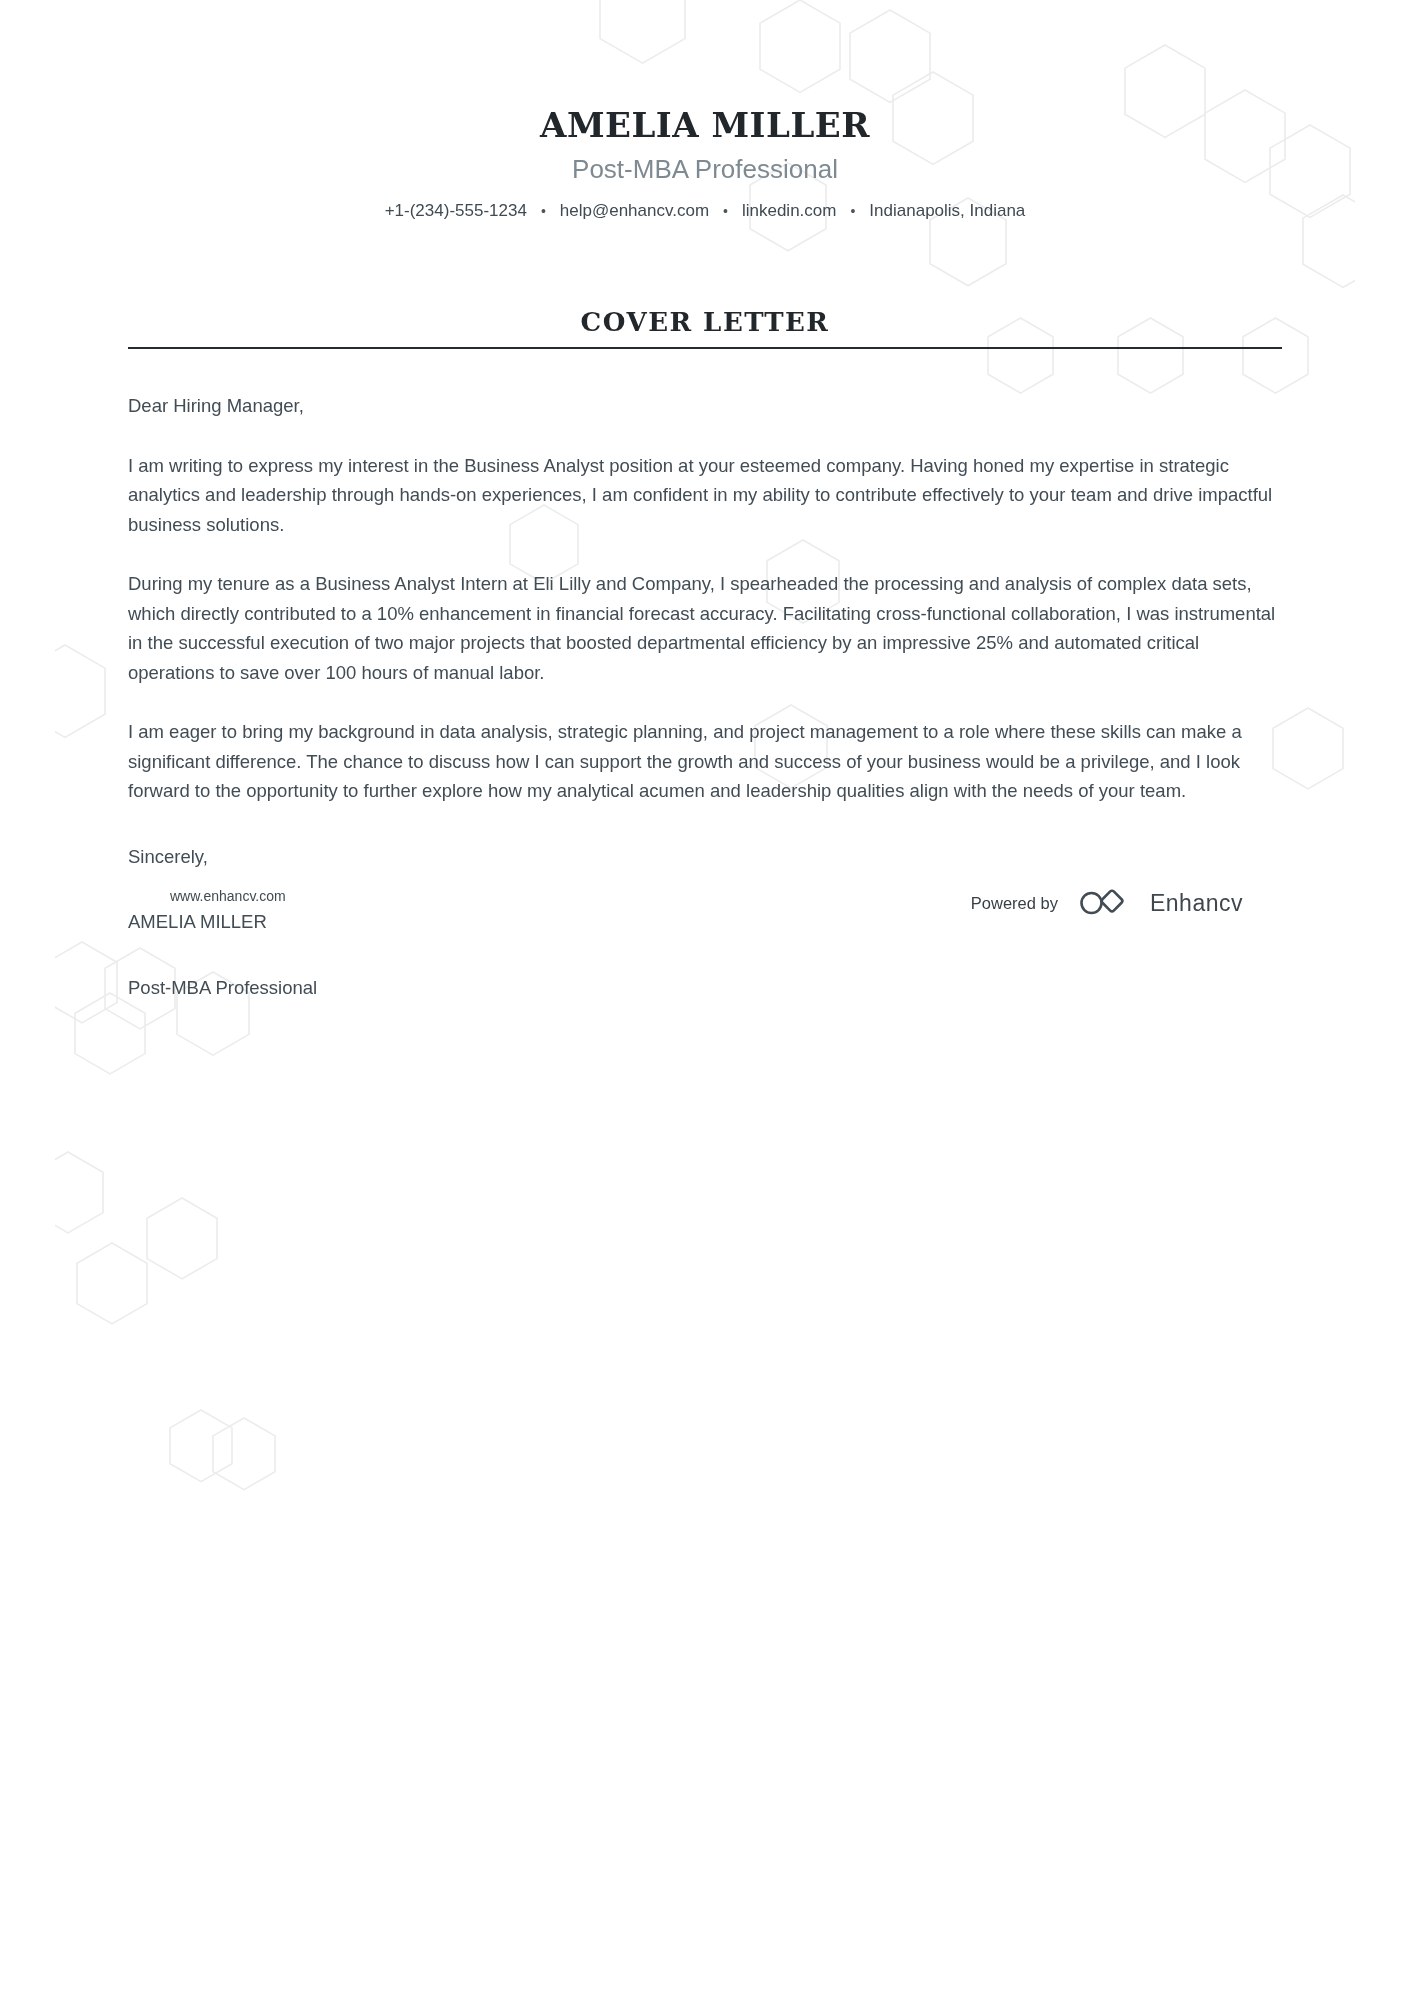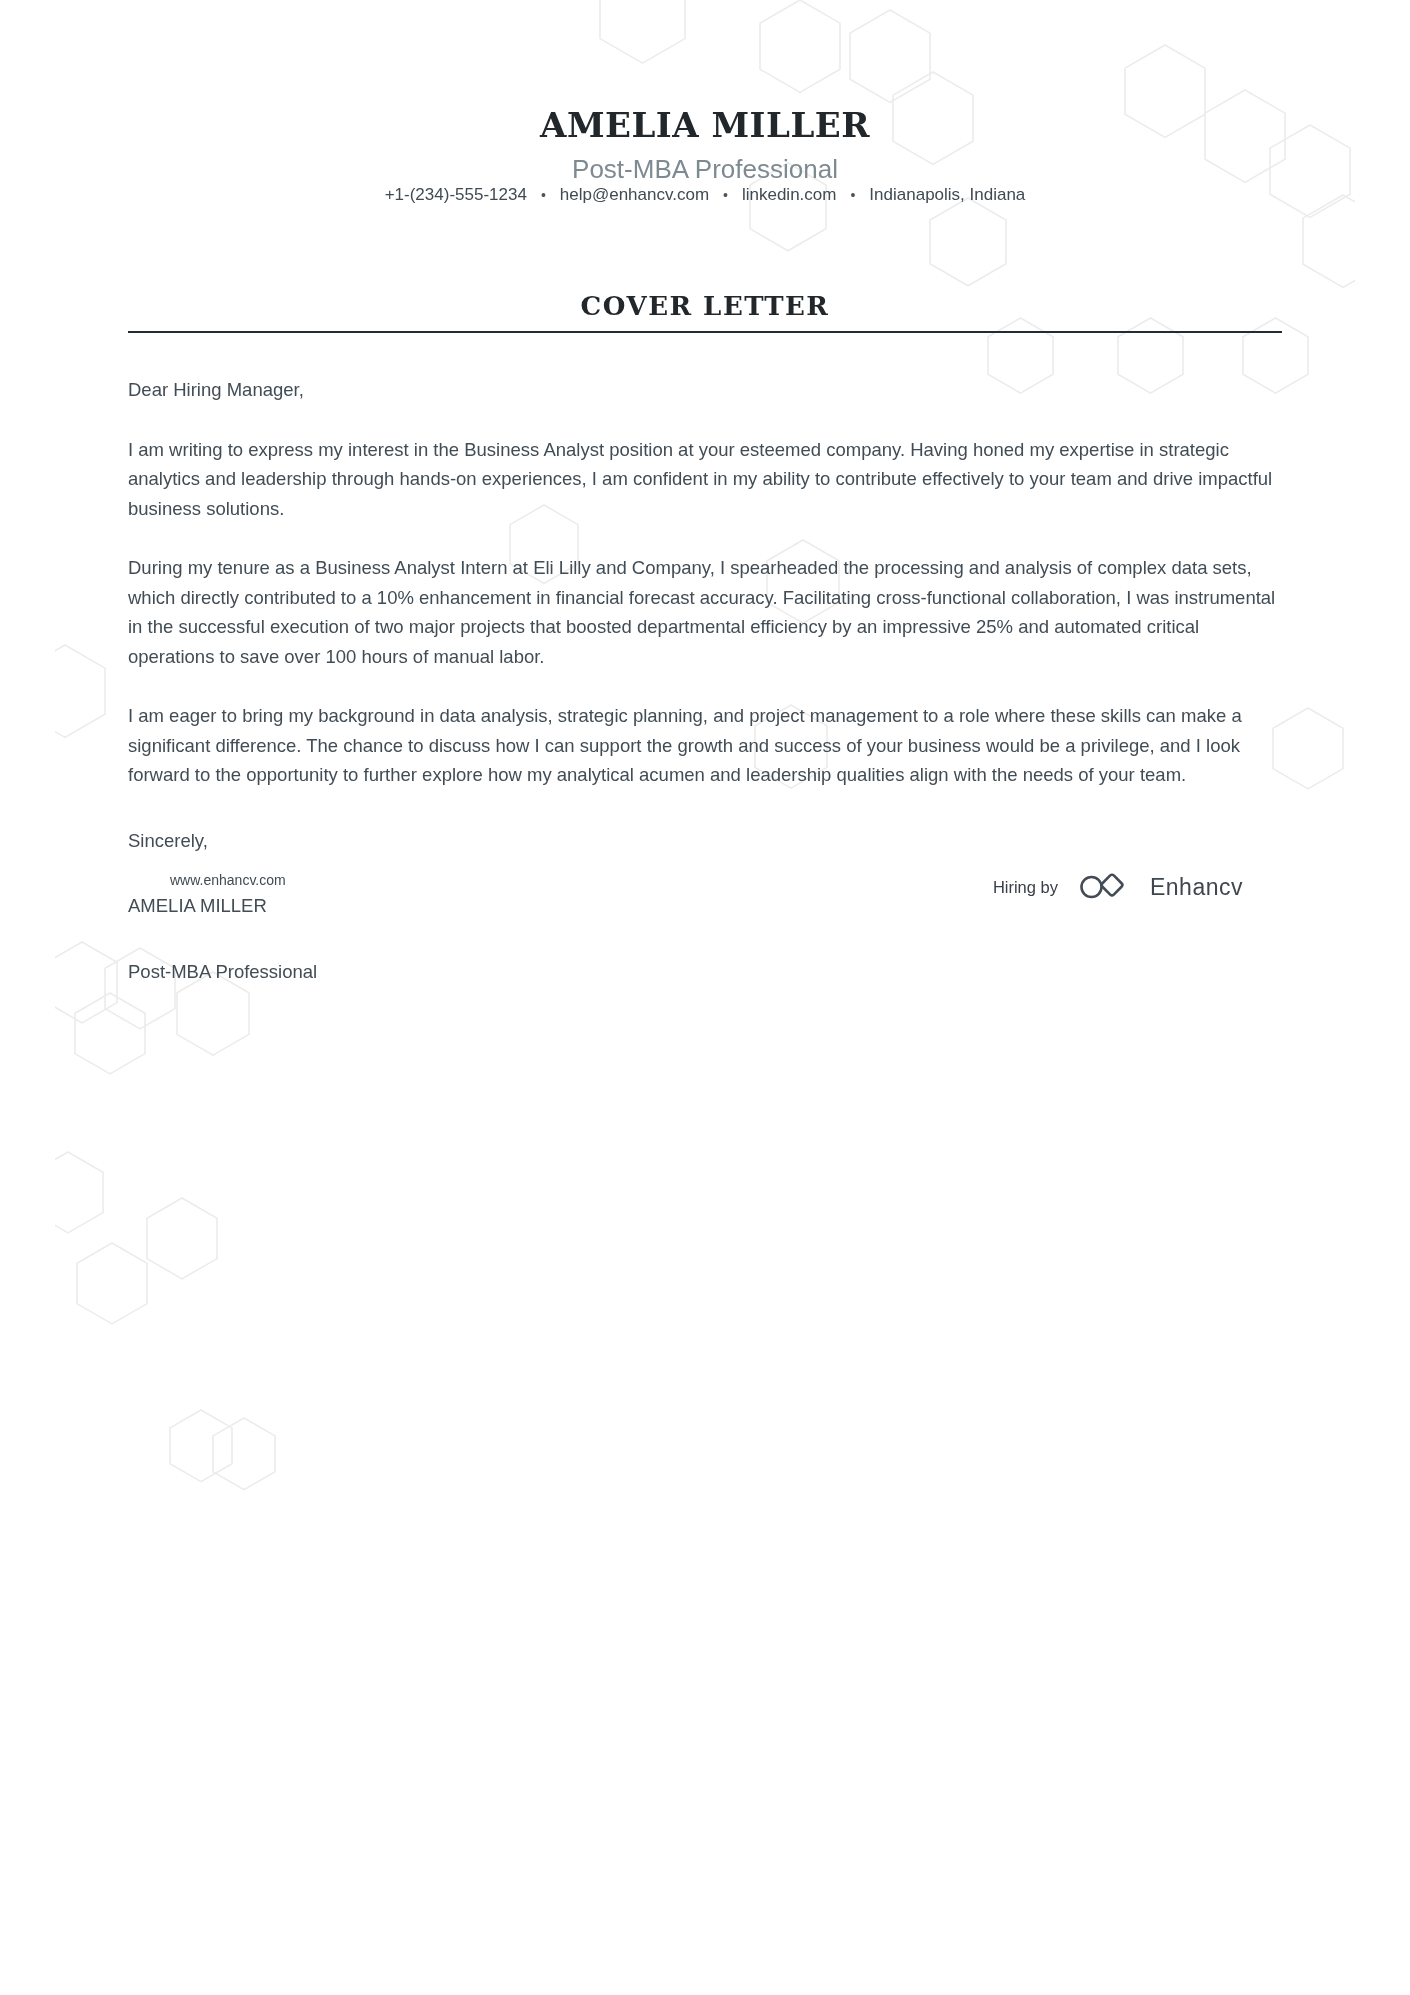--- a/index.html
+++ b/index.html
@@ -32,21 +32,21 @@
     line-height: 1;
   }
   .subtitle {
     margin-top: 13px;
     font-size: 26px;
     line-height: 1.15;
     color: #7e8a91;
     font-weight: 400;
   }
   .contact-row {
-    margin-top: 0;
+    margin-top: 16px;
     font-size: 17px;
     color: #3f4a52;
     display: flex;
     justify-content: center;
     align-items: center;
   }
   .contact-sep {
     font-size: 14px;
     color: #4a555c;
     margin: 0 14px;
@@ -183,21 +183,21 @@
       <p class="para">During my tenure as a Business Analyst Intern at Eli Lilly and Company, I spearheaded the processing and analysis of complex data sets, which directly contributed to a 10% enhancement in financial forecast accuracy. Facilitating cross-functional collaboration, I was instrumental in the successful execution of two major projects that boosted departmental efficiency by an impressive 25% and automated critical operations to save over 100 hours of manual labor.</p>
       <p class="para">I am eager to bring my background in data analysis, strategic planning, and project management to a role where these skills can make a significant difference. The chance to discuss how I can support the growth and success of your business would be a privilege, and I look forward to the opportunity to further explore how my analytical acumen and leadership qualities align with the needs of your team.</p>
       <p class="closing">Sincerely,</p>
       <p class="sig-name">AMELIA MILLER</p>
       <p class="sig-title">Post-MBA Professional</p>
     </main>
 
     <footer class="footer">
       <a class="site-link" href="#">www.enhancv.com</a>
       <a class="powered" href="#">
-        <span class="powered-label">Hiring by</span>
+        <span class="powered-label">Powered by</span>
         <svg class="brand-logo" width="52" height="30" viewBox="0 0 52 30" xmlns="http://www.w3.org/2000/svg">
           <circle cx="13.5" cy="15" r="10" fill="none" stroke="#434c54" stroke-width="2.6"></circle>
           <rect x="26" y="5" width="16" height="16" rx="2.5" fill="none" stroke="#434c54" stroke-width="2.6" transform="rotate(45 34 13)"></rect>
         </svg>
         <span class="brand-name">Enhancv</span>
       </a>
     </footer>
 
   </div>
 </div>

